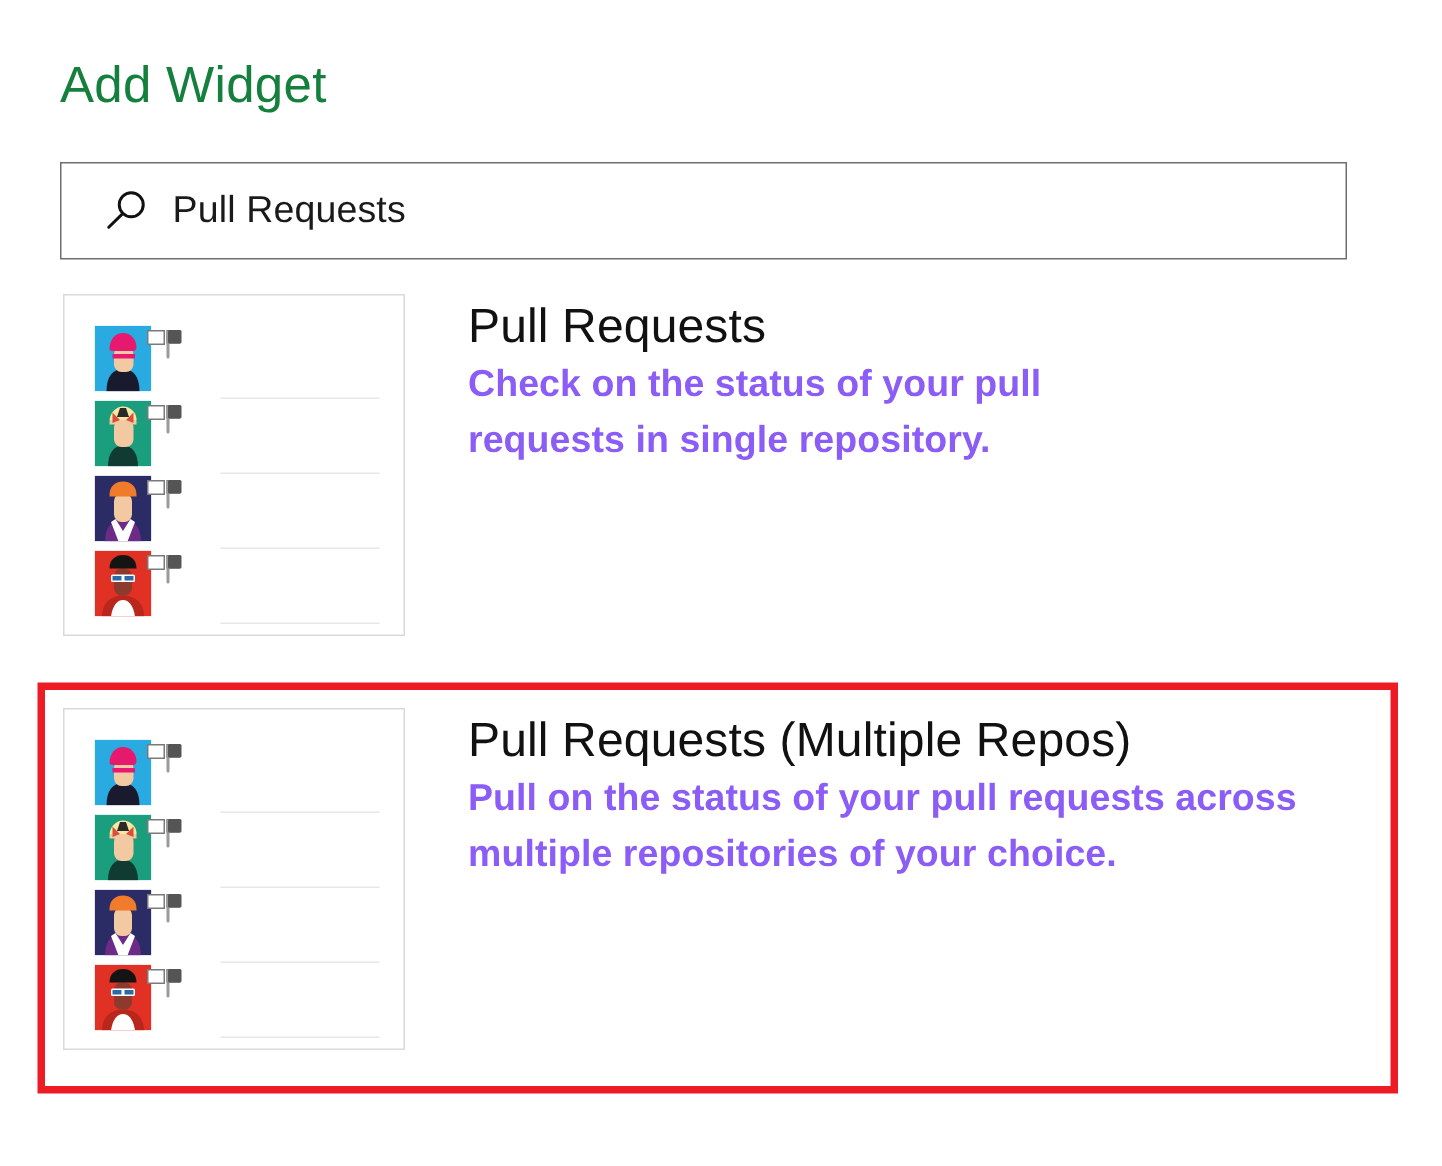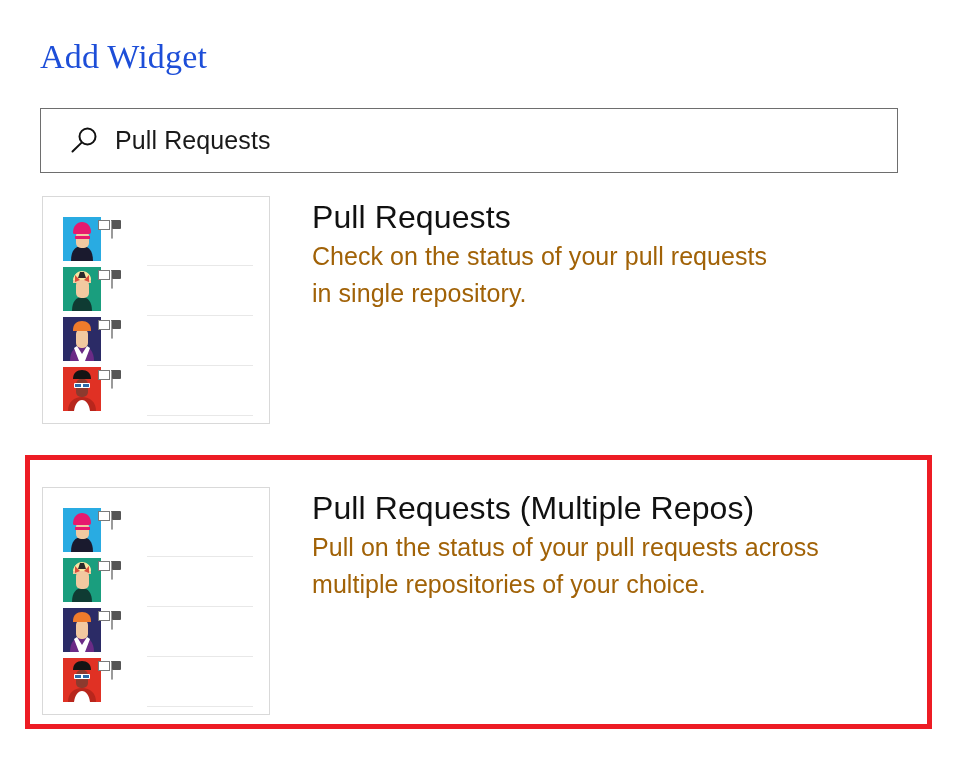--- a/index.html
+++ b/index.html
@@ -17,24 +17,23 @@
   }
 
   
   .page-title {
     position: absolute;
     left: 40px;
     top: 40px;
     font-size: 34px;
     font-weight: 400;
     letter-spacing: 0.2px;
-    color: #1d4ed8;
+    color: #15803d;
     line-height: 1;
     white-space: nowrap;
-    font-family: Liberation Serif, serif;
   }
 
   
   .search-box {
     position: absolute;
     left: 40px;
     top: 108px;
     width: 858px;
     height: 65px;
     box-sizing: border-box;
@@ -65,21 +64,21 @@
     padding: 0;
   }
 
   
   .result-row {
     position: absolute;
     display: flex;
     align-items: flex-start;
   }
   #result-0 { left: 42px; top: 196px; }
-  #result-1 { left: 42px; top: 487px; justify-content: center; }
+  #result-1 { left: 42px; top: 472px; justify-content: center; }
 
   
   .highlight-box {
     position: absolute;
     left: 25px;
     top: 455px;
     width: 907px;
     height: 274px;
     box-sizing: border-box;
     border: 5px solid #ED1C24;
@@ -174,22 +173,22 @@
   .result-title {
     font-size: 32px;
     font-weight: 400;
     color: #111111;
     line-height: 1.12;
     letter-spacing: 0.1px;
     white-space: nowrap;
   }
   .result-desc {
     font-size: 25px;
-    font-weight: 400;
-    color: #a16207;
+    font-weight: 700;
+    color: #8b5cf6;
     line-height: 1.48;
     letter-spacing: 0.05px;
     margin-top: 2px;
   }
   #result-0 .result-desc { width: 470px; }
   #result-1 .result-desc { width: 590px; }
 </style>
 </head>
 <body>
 

